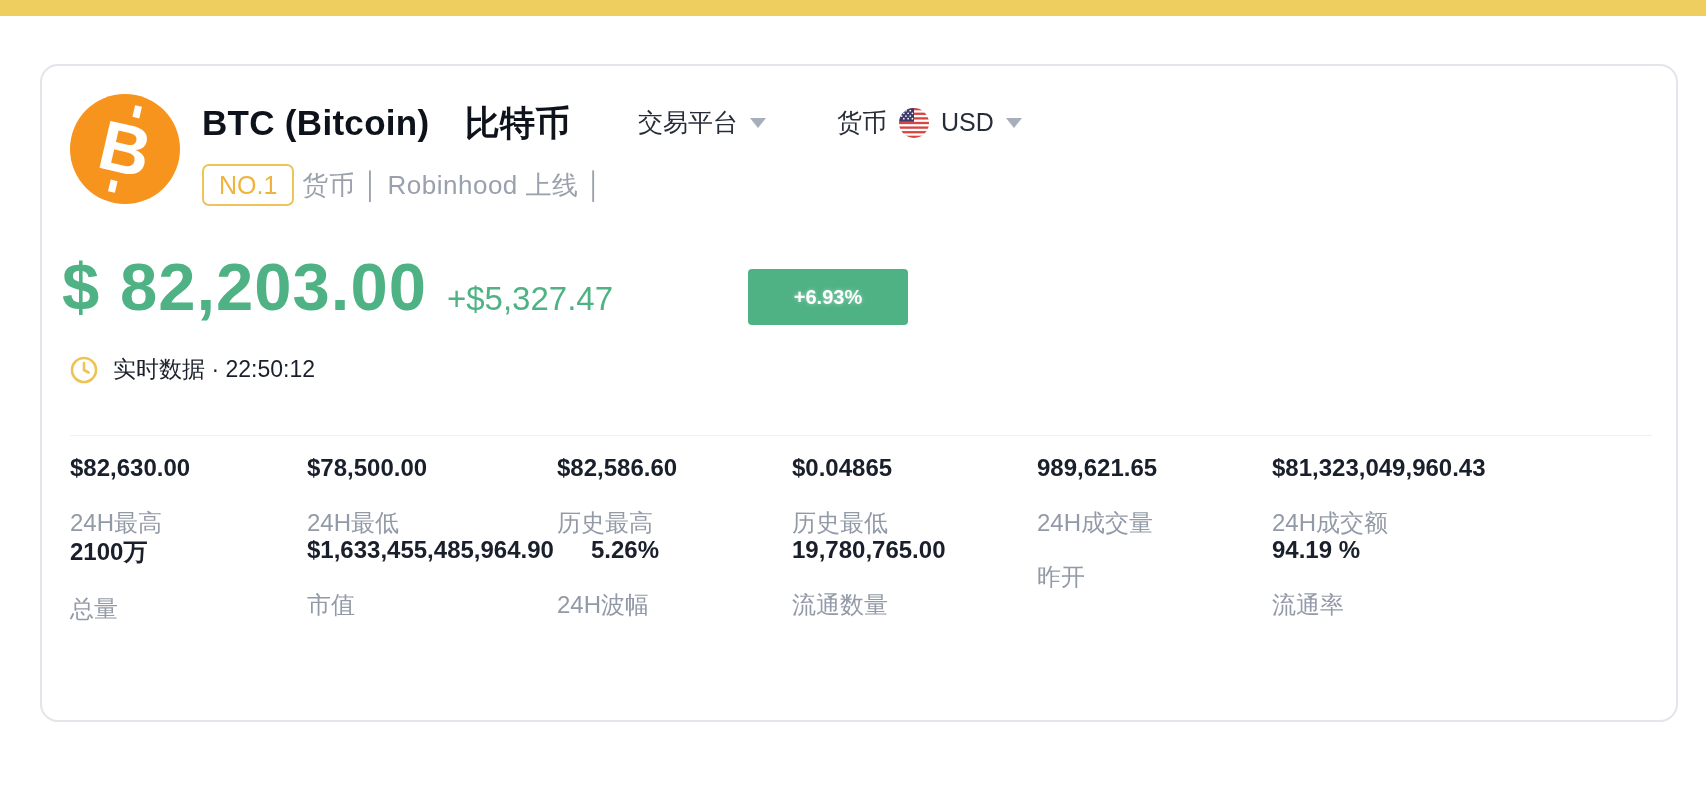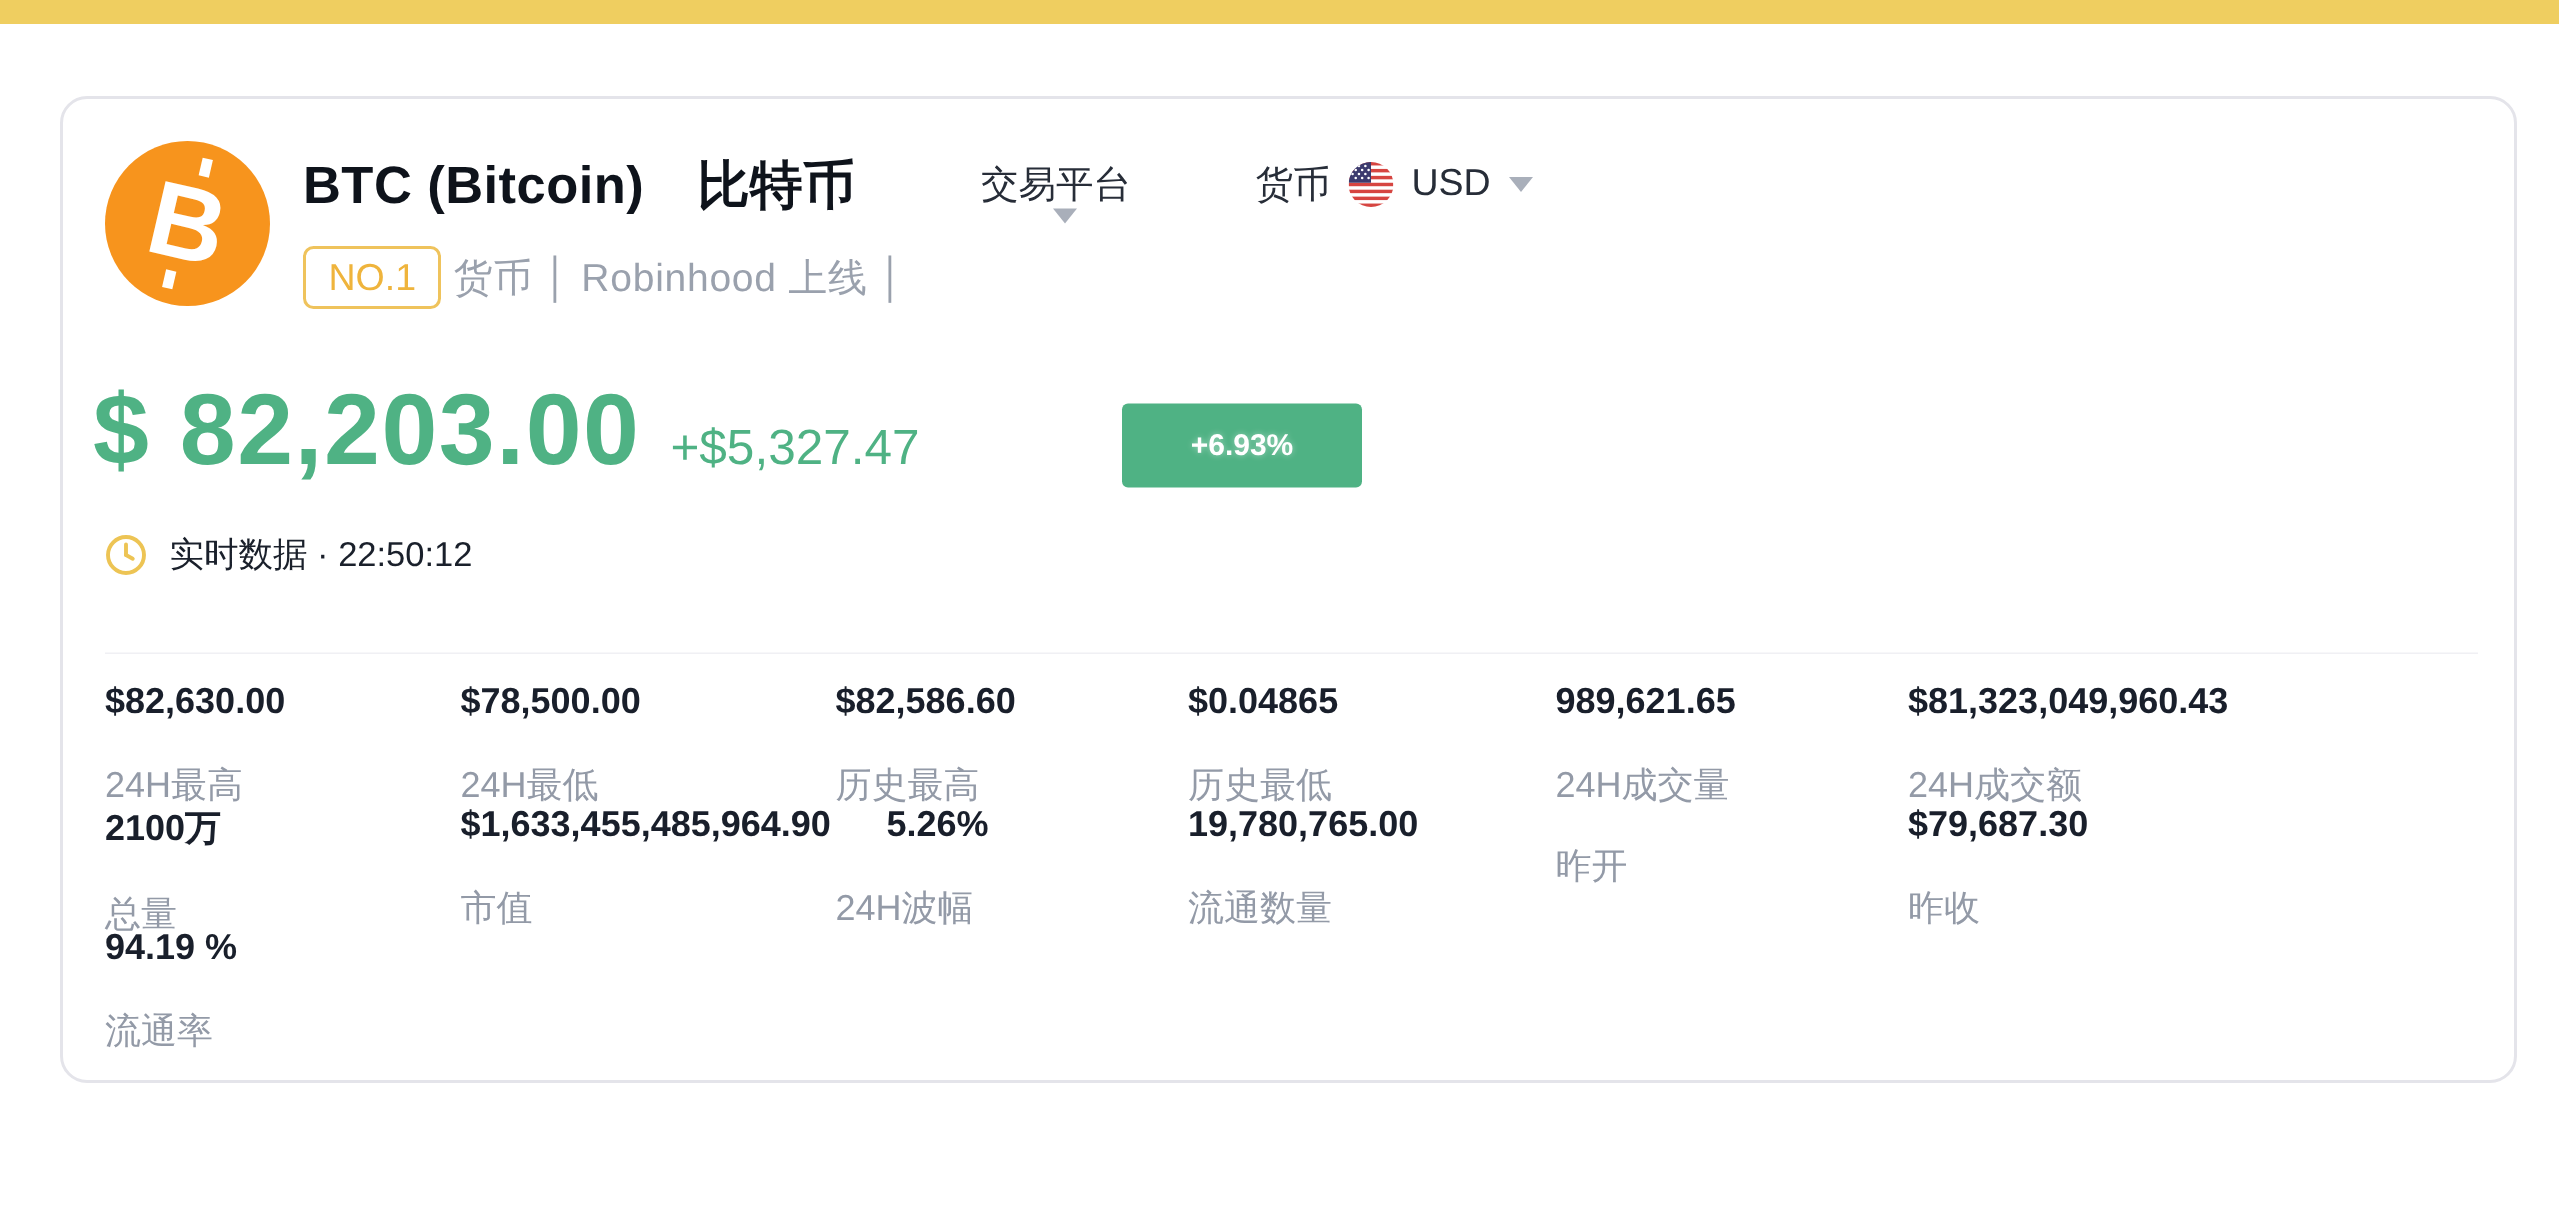--- a/index.html
+++ b/index.html
@@ -23,21 +23,21 @@
   .btc-mark{position:relative;transform:rotate(13deg);width:48px;height:72px;
     display:flex;align-items:center;justify-content:center;}
   .btc-b{font-size:70px;font-weight:700;color:#fff;line-height:70px;}
   .btc-tick{position:absolute;width:7px;height:12px;background:#fff;}
   .btc-tick.t1{top:-9px;left:24px;}
   .btc-tick.t2{bottom:-9px;left:17px;}
   .title{position:absolute;left:160px;top:34px;font-size:35px;font-weight:700;color:#0E131B;
     letter-spacing:.3px;white-space:pre;}
   .dropdown{position:absolute;top:40px;display:flex;align-items:center;font-size:25px;
     color:#272D38;cursor:pointer;}
-  .dd-exchange{left:612px;flex-direction:column;}
+  .dd-exchange{left:596px;}
   .dd-currency{left:795px;}
   .caret{width:0;height:0;border-left:8px solid transparent;border-right:8px solid transparent;
     border-top:10px solid #A9AFBA;margin-left:12px;display:inline-block;}
   .flag{width:30px;height:30px;margin:0 12px;display:inline-block;vertical-align:middle;}
   .badge-row{position:absolute;left:160px;top:98px;display:flex;align-items:center;height:42px;}
   .no1{border:2px solid var(--gold-border);color:var(--gold);border-radius:7px;
     font-size:25px;padding:5px 15px;line-height:28px;}
   .tags{margin-left:8px;font-size:26px;color:var(--header-gray);letter-spacing:.5px;}
   
   .price-row{position:absolute;left:20px;top:182px;display:flex;align-items:baseline;justify-content:space-between;}
@@ -181,24 +181,20 @@
       <div class="value offset">5.26%</div>
       <div class="label">24H波幅</div>
     </div>
     <div class="cell">
       <div class="value">19,780,765.00</div>
       <div class="label">流通数量</div>
     </div>
     <div class="cell">
       <div class="label">昨开</div>
     </div>
-    <div class="cell">
-      <div class="value">$79,687.30</div>
-      <div class="label">昨收</div>
-    </div>
 
     <div class="cell">
       <div class="value">94.19 %</div>
       <div class="label">流通率</div>
     </div>
   </div>
 
 </div>
 
 </body></html>

